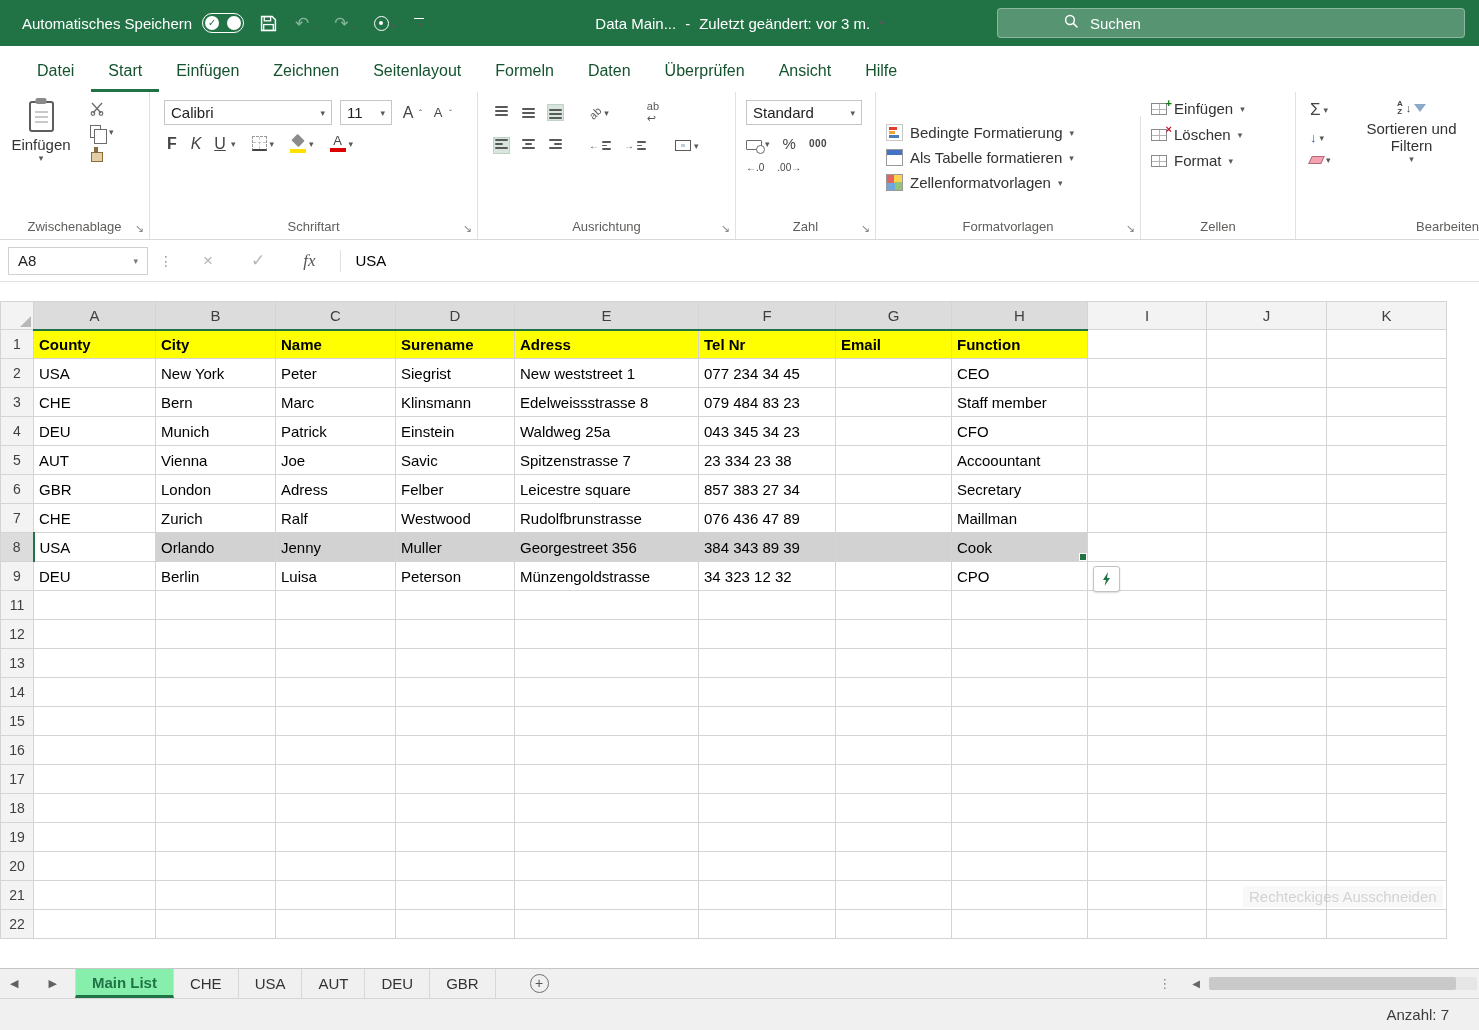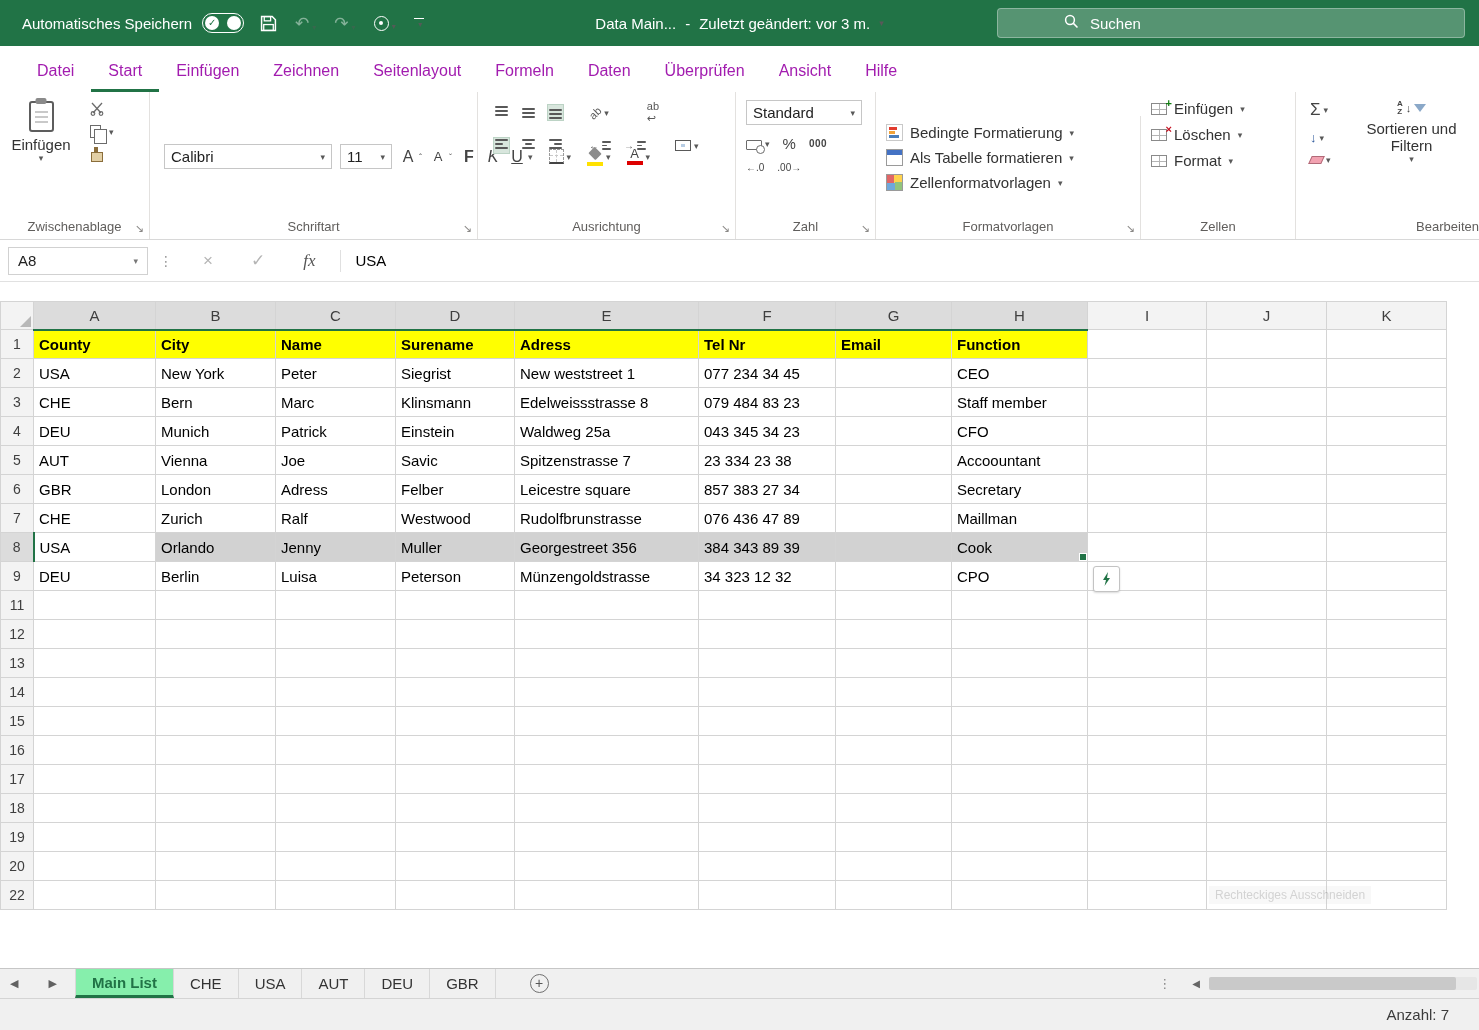--- a/index.html
+++ b/index.html
@@ -21,21 +21,21 @@
   .touchic::after { content:""; position:absolute; left:4px; top:4px; width:4px; height:4px; background:#fff; border-radius:50%; }
   .qatic { display:flex; flex-direction:column; align-items:center; }
   .qatic .bar { width:10px; height:0; border-top:1.5px solid #fff; margin-bottom:2px; }
   .qatic .chev { font-size:8px; }
   .tb-title { position:absolute; left:50%; transform:translateX(-50%); display:flex; align-items:center; gap:9px; font-size:15px; white-space:nowrap; }
   .tb-title .chev { font-size:9px; }
   .tb-search { margin-left:auto; width:468px; height:30px; border-radius:4px; background:rgba(255,255,255,.24); border:1px solid rgba(255,255,255,.32); display:flex; align-items:center; padding-left:66px; gap:11px; font-size:15px; }
 
   
   .rtabs { height:46px; flex:0 0 auto; background:#fff; display:flex; align-items:flex-end; padding-left:20px; }
-  .rtab { font-size:16px; color:#a21caf; padding:10px 17px 9px; border-bottom:3px solid transparent; white-space:nowrap; }
+  .rtab { font-size:16px; color:#14532d; padding:10px 17px 9px; border-bottom:3px solid transparent; white-space:nowrap; }
   .rtab.active { border-bottom-color:#217346; font-weight:400; }
 
   
   .ribbon { height:148px; flex:0 0 auto; background:#fff; border-bottom:1px solid #d8d8d8; display:flex; overflow:hidden; }
   .rgroup { position:relative; border-right:1px solid #e3e1df; padding:8px 6px 26px; flex:0 0 auto; }
   .glabel { position:absolute; bottom:5px; left:0; right:0; text-align:center; font-size:13px; color:#605e5c; white-space:nowrap; }
   .launch { position:absolute; bottom:4px; right:5px; font-size:11px; color:#8a8886; }
   .chev { font-size:9px; color:#595959; }
   .icbtn { display:flex; align-items:center; gap:3px; color:#444; }
 
@@ -46,21 +46,21 @@
   .clip::before { content:""; position:absolute; top:-5px; left:50%; transform:translateX(-50%); width:11px; height:6px; background:#8a8a8a; border-radius:2px; }
   .clip::after { content:""; position:absolute; left:4px; right:4px; top:8px; height:2px; background:#c9c9c9; box-shadow:0 5px 0 #c9c9c9, 0 10px 0 #c9c9c9; }
   .clipcol { display:flex; flex-direction:column; gap:9px; margin-left:14px; margin-top:2px; }
   .copyic { width:11px; height:13px; border:1.5px solid #6b6b6b; background:#fff; position:relative; margin-right:5px; }
   .copyic::after { content:""; position:absolute; left:3px; top:3px; width:11px; height:13px; border:1.5px solid #6b6b6b; background:#fff; }
   .paintic { width:12px; height:15px; position:relative; }
   .paintic::before { content:""; position:absolute; top:0; left:4px; width:4px; height:6px; background:#8a6d3b; }
   .paintic::after { content:""; position:absolute; bottom:0; left:1px; width:10px; height:8px; background:#e2cfa5; border:1px solid #8a6d3b; }
 
   
-  .g-font { width:328px; display:flex; gap:9px; padding-left:14px; }
+  .g-font { width:328px; display:flex; flex-direction:column; gap:9px; padding-left:14px; }
   .combo { height:25px; border:1px solid #c6c6c6; background:#fff; display:flex; align-items:center; font-size:15px; color:#222; padding:0 6px; }
   .combo .chev { margin-left:auto; padding-left:5px; }
   .frow { display:flex; align-items:center; gap:8px; }
   .fmt { font-size:16px; color:#444; width:16px; text-align:center; }
   .b { font-weight:bold; } .i { font-style:italic; } .u { text-decoration:underline; }
   .bordic { width:15px; height:15px; border:1px dashed #9a9a9a; border-bottom:2px solid #444; position:relative; }
   .bordic::before { content:""; position:absolute; left:50%; top:0; bottom:0; border-left:1px dashed #c9c9c9; }
   .bordic::after { content:""; position:absolute; top:45%; left:0; right:0; border-top:1px dashed #c9c9c9; }
   .stackic { display:flex; flex-direction:column; align-items:center; }
   .bucket { width:10px; height:9px; background:#8c8c8c; transform:rotate(45deg); margin:2px 0 4px; border-radius:1px; }
@@ -149,21 +149,21 @@
   .cell { background:#fff; color:#000; font-size:15px; padding:0 5px; white-space:nowrap; overflow:hidden; text-align:left; position:relative; }
   .cell.hdr { background:#ffff00; font-weight:bold; }
   .cell.selcell { background:#d2d2d2; }
   .cell.active { background:#fff; }
   .sel-top { border-top:2px solid #217346; }
   .sel-bottom { border-bottom:2px solid #217346; }
   .sel-left { border-left:2px solid #217346; }
   .sel-right { border-right:2px solid #217346; }
   .fillhandle::after { content:""; position:absolute; right:0; bottom:0; width:6px; height:6px; background:#217346; border:1px solid #fff; }
   .qa-btn { position:absolute; left:1093px; top:265px; width:27px; height:26px; background:#fff; border:1px solid #c3c3c3; border-radius:3px; display:flex; align-items:center; justify-content:center; box-shadow:0 1px 2px rgba(0,0,0,.15); }
-  .ghost { position:absolute; left:1209px; top:585px; font-size:12px; color:rgba(100,100,100,.25); background:rgba(200,200,200,.12); padding:2px 6px; white-space:nowrap; }
+  .ghost { position:absolute; left:1243px; top:585px; font-size:15px; color:rgba(100,100,100,.25); background:rgba(200,200,200,.12); padding:2px 6px; white-space:nowrap; }
 
   
   .sbar { height:30px; flex:0 0 auto; background:#f0f0f0; border-top:1px solid #c6c6c6; display:flex; align-items:stretch; }
   .snav { display:flex; align-items:center; gap:30px; padding:0 18px 0 10px; color:#616161; font-size:11px; }
   .stablist { display:flex; align-items:stretch; }
   .stab { padding:0 16px; display:flex; align-items:center; font-size:15px; color:#333; border-right:1px solid #d8d8d8; white-space:nowrap; }
   .stab:first-child { border-left:1px solid #d8d8d8; }
   .stab.active { background:#86efac; color:#217346; font-weight:bold; border-bottom:3px solid #217346; }
   .addsheet { align-self:center; margin-left:34px; width:19px; height:19px; border:1px solid #707070; border-radius:50%; color:#555; font-size:14px; line-height:17px; text-align:center; }
   .sbar-right { margin-left:auto; display:flex; align-items:center; padding-right:2px; }
@@ -779,20 +779,34 @@
             <td class="cell"></td>
             <td class="cell"></td>
             <td class="cell"></td>
             <td class="cell"></td>
             <td class="cell"></td>
             <td class="cell"></td>
             <td class="cell"></td>
             <td class="cell"></td>
           </tr>
           <tr>
+            <th class="rowhead">21</th>
+            <td class="cell"></td>
+            <td class="cell"></td>
+            <td class="cell"></td>
+            <td class="cell"></td>
+            <td class="cell"></td>
+            <td class="cell"></td>
+            <td class="cell"></td>
+            <td class="cell"></td>
+            <td class="cell"></td>
+            <td class="cell"></td>
+            <td class="cell"></td>
+          </tr>
+          <tr>
             <th class="rowhead">22</th>
             <td class="cell"></td>
             <td class="cell"></td>
             <td class="cell"></td>
             <td class="cell"></td>
             <td class="cell"></td>
             <td class="cell"></td>
             <td class="cell"></td>
             <td class="cell"></td>
             <td class="cell"></td>

